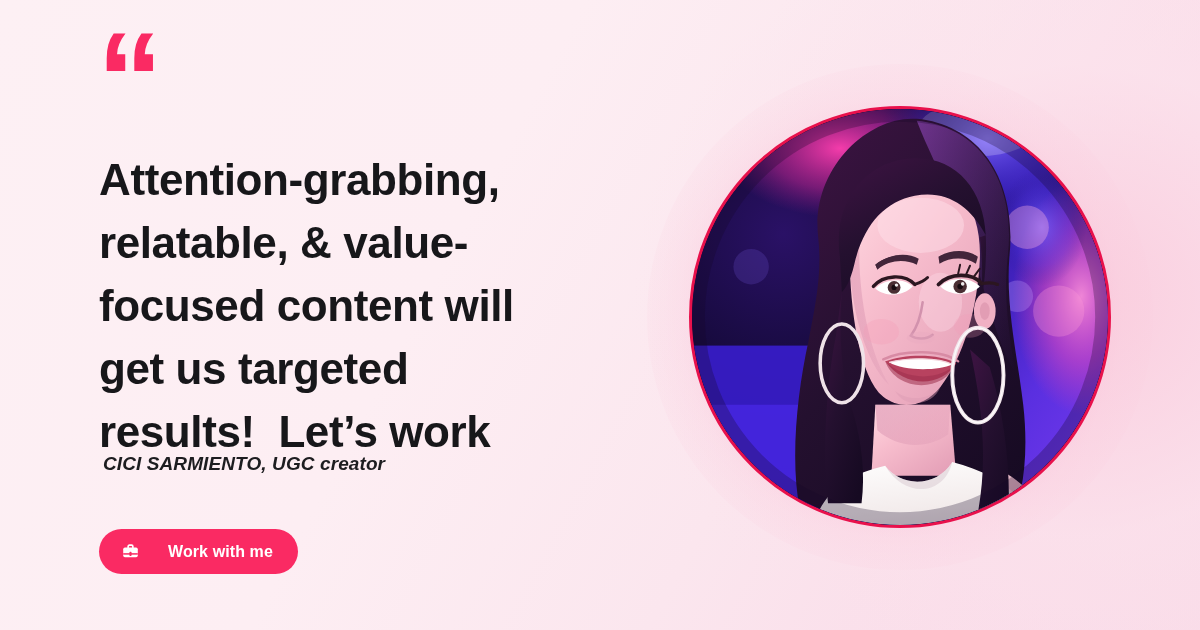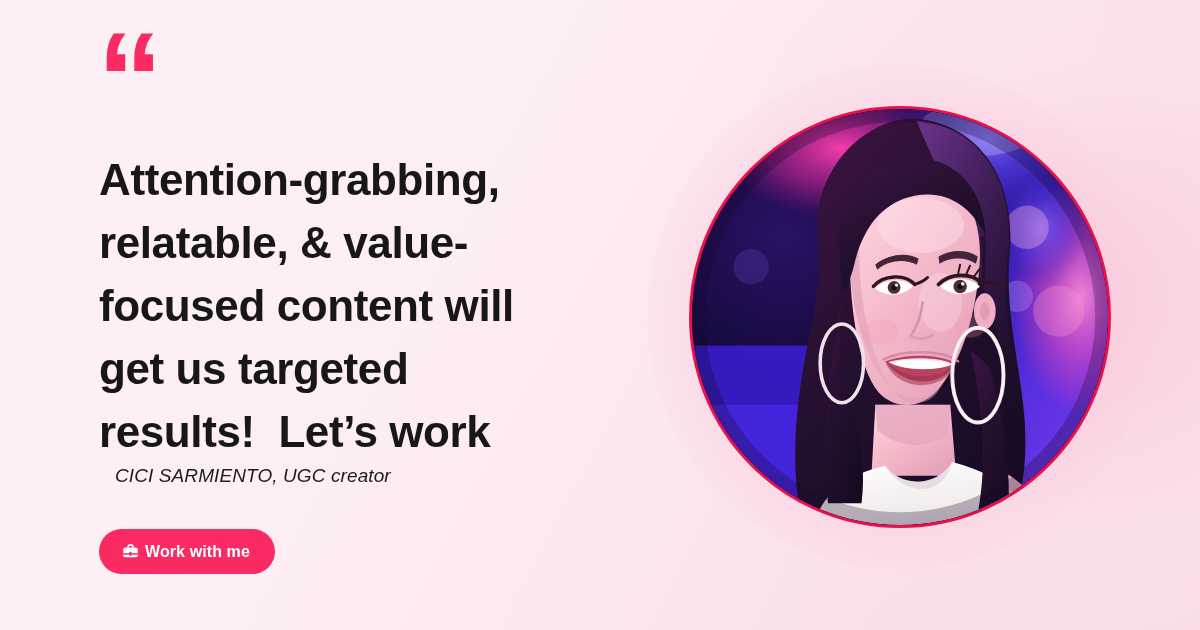--- a/index.html
+++ b/index.html
@@ -57,35 +57,35 @@
     line-height: 63px;
     letter-spacing: -0.4px;
     color: #17171a;
     white-space: pre-wrap;
   }
 
   #attribution {
     position: absolute;
     left: 0;
     top: 449px;
-    margin: 16px;
+    margin: 4px;
     font-size: 19px;
     font-style: italic;
-    font-weight: 400;
+    font-weight: 700;
     letter-spacing: 0.1px;
     color: #1d1d20;
   }
 
   #cta-button {
     position: absolute;
     left: 0;
     top: 529px;
     display: inline-flex;
     align-items: center;
-    gap: 5px;
+    gap: 28px;
     height: 45px;
     padding: 0 25px 0 22px;
     border: none;
     border-radius: 23px;
     background: #fa2a63;
     color: #ffffff;
     font-family: "Liberation Sans", sans-serif;
     font-size: 16px;
     font-weight: 700;
     letter-spacing: 0.1px;

